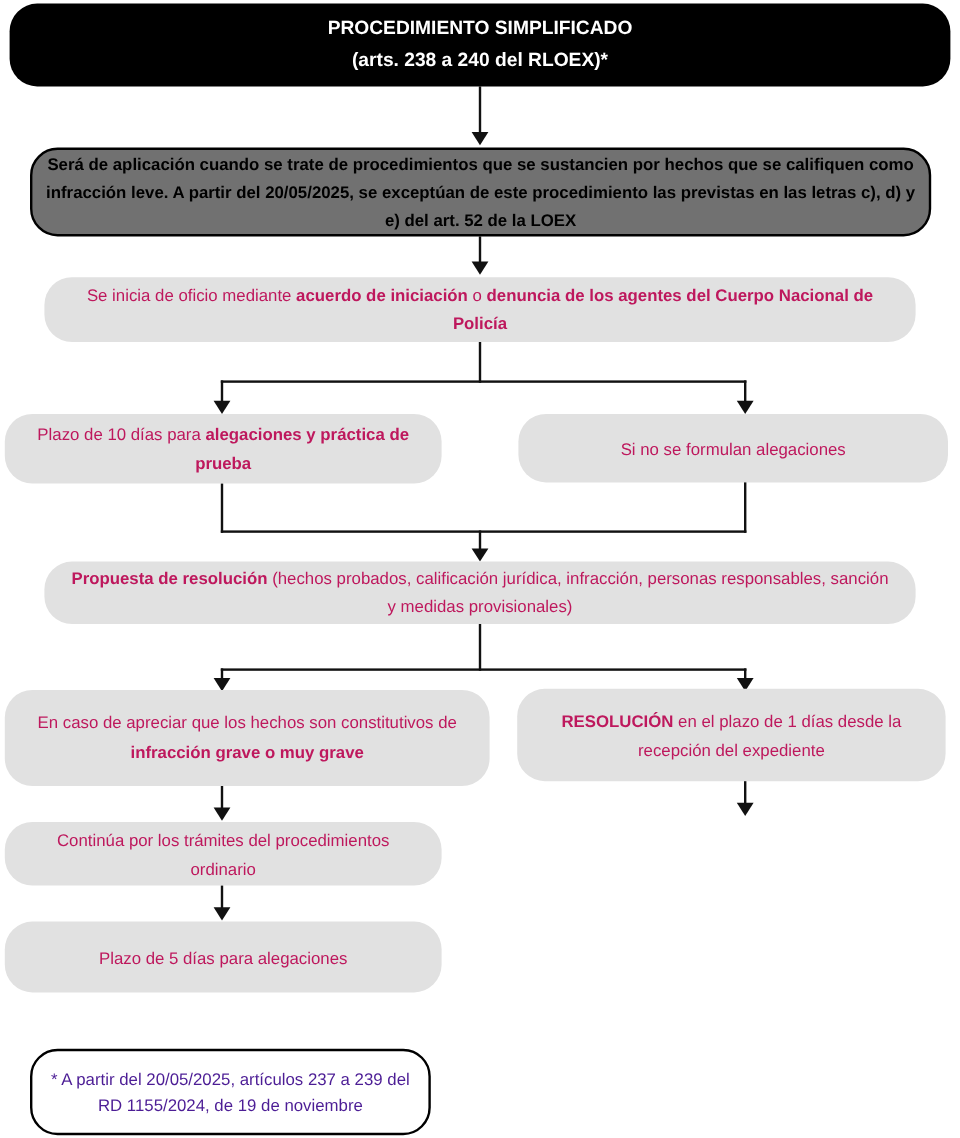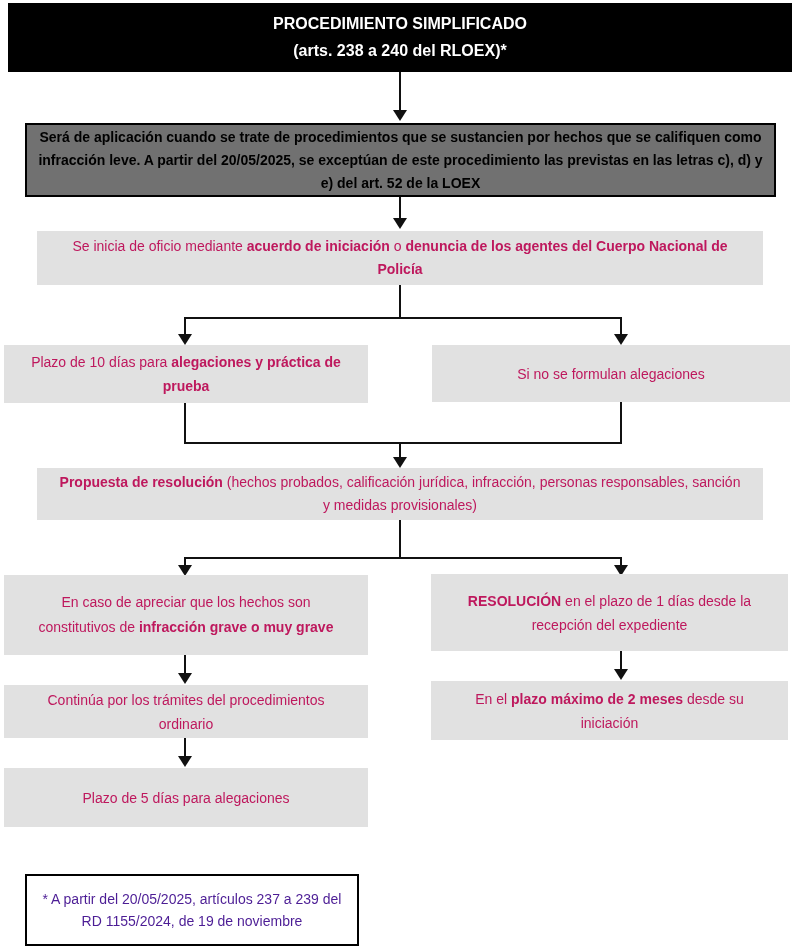--- a/index.html
+++ b/index.html
@@ -4,21 +4,21 @@
 <style>
   html,body{margin:0;padding:0;background:#ffffff;}
   #canvas{
     position:relative;
     width:800px;height:948px;
     background:#ffffff;
     font-family:"Liberation Sans","DejaVu Sans",sans-serif;
     color:#1c1c1c;
     overflow:hidden;
   }
-  .abs{position:absolute;box-sizing:border-box;}
+  .abs{position:absolute;box-sizing:border-box;border-radius:23px;}
   .title-box{
     background:#000000;color:#ffffff;font-weight:bold;font-size:16px;
     display:flex;flex-direction:column;justify-content:center;align-items:center;
     text-align:center;row-gap:9px;
   }
   .scope-box{
     background:#717171;border:2px solid #000000;color:#000000;
     font-weight:bold;font-size:14px;line-height:23px;text-align:center;
     display:flex;align-items:center;justify-content:center;
     padding:2px 8px;
@@ -100,21 +100,21 @@
 
   <div>
     <div class="vl" style="left:399px;top:520px;height:39px;"></div>
     <div class="hl" style="left:184px;top:557px;width:438px;"></div>
     <div class="vl" style="left:184px;top:557px;height:9px;"></div>
     <div class="ah" style="left:178px;top:565px;"></div>
     <div class="vl" style="left:620px;top:557px;height:9px;"></div>
     <div class="ah" style="left:614px;top:565px;"></div>
   </div>
 
-  <div class="abs gray-box" style="left:4px;top:575px;width:364px;height:80px;line-height:25px;">
+  <div class="abs gray-box" style="left:4px;top:575px;width:404px;height:80px;line-height:25px;">
     <span><span>En caso de apreciar que los hechos son constitutivos de </span><span class="b">infracción grave o muy grave</span></span>
   </div>
 
   <div class="abs gray-box" style="left:431px;top:574px;width:357px;height:77px;">
     <span><span class="b">RESOLUCIÓN</span><span> en el plazo de 1 días desde la recepción del expediente</span></span>
   </div>
 
   <div>
     <div class="vl" style="left:184px;top:655px;height:19px;"></div>
     <div class="ah" style="left:178px;top:673px;"></div>
@@ -122,23 +122,20 @@
 
   <div>
     <div class="vl" style="left:620px;top:651px;height:19px;"></div>
     <div class="ah" style="left:614px;top:669px;"></div>
   </div>
 
   <div class="abs gray-box" style="left:4px;top:685px;width:364px;height:53px;">
     <span>Continúa por los trámites del procedimientos ordinario</span>
   </div>
 
-  <div class="abs gray-box" style="left:431px;top:681px;width:357px;height:59px;">
-    <span><span>En el </span><span class="b">plazo máximo de 2 meses</span><span> desde su iniciación</span></span>
-  </div>
 
   <div>
     <div class="vl" style="left:184px;top:738px;height:19px;"></div>
     <div class="ah" style="left:178px;top:756px;"></div>
   </div>
 
   <div class="abs gray-box" style="left:4px;top:768px;width:364px;height:59px;">
     <span>Plazo de 5 días para alegaciones</span>
   </div>
 

